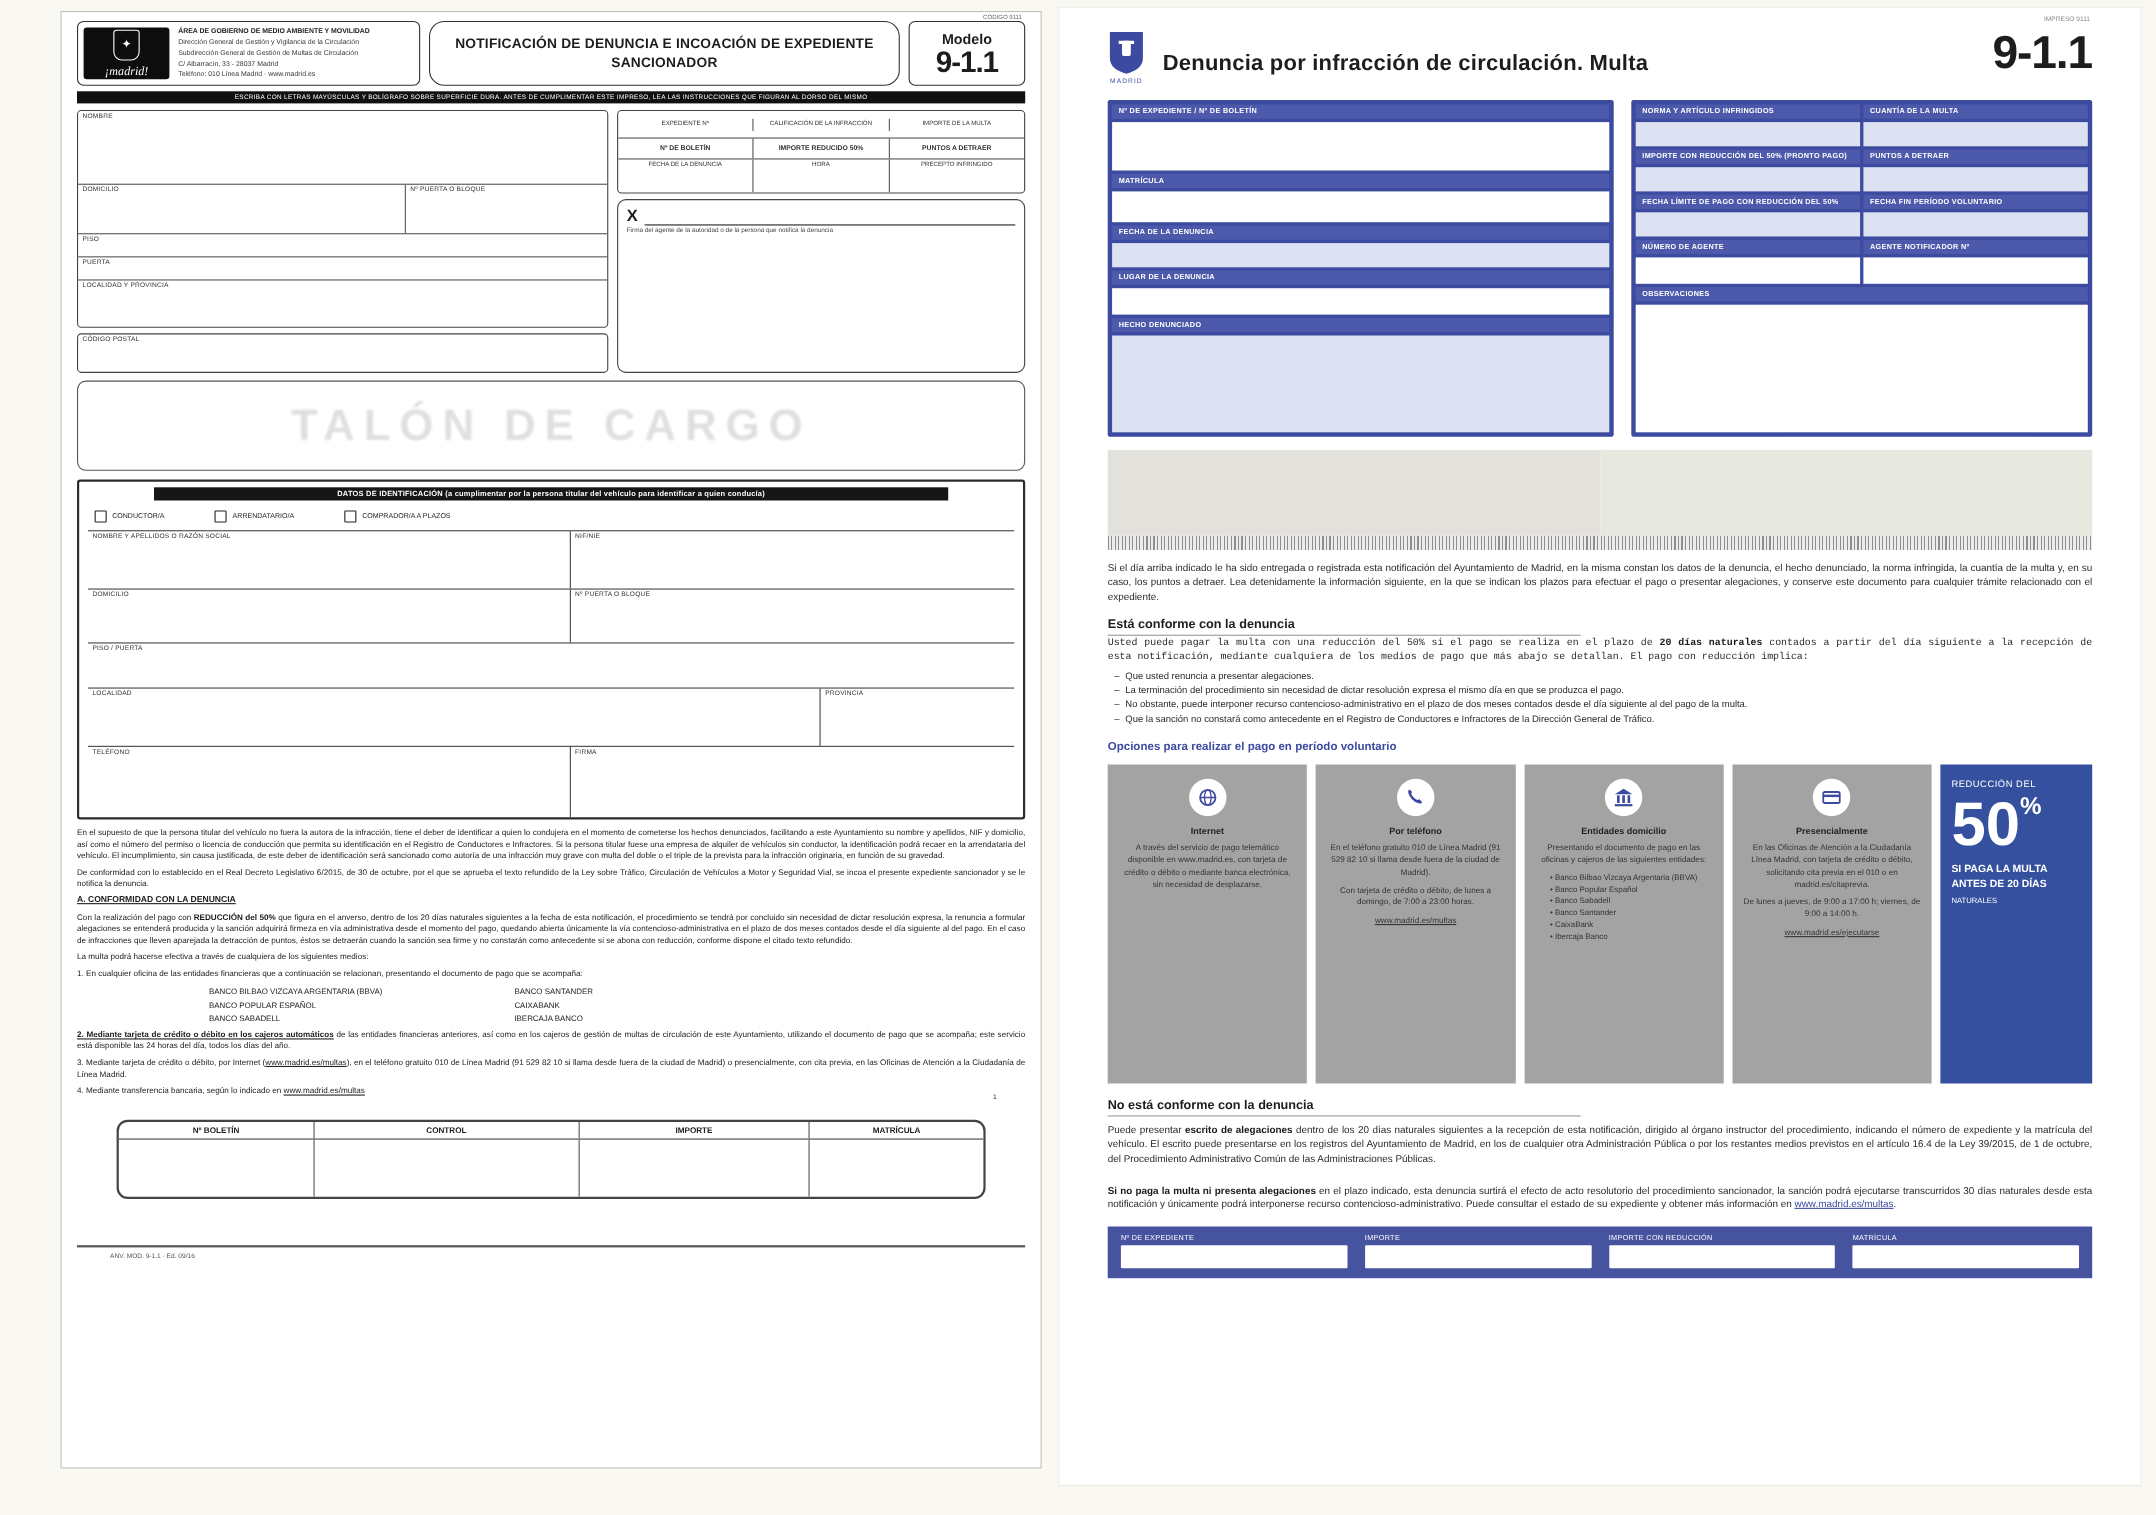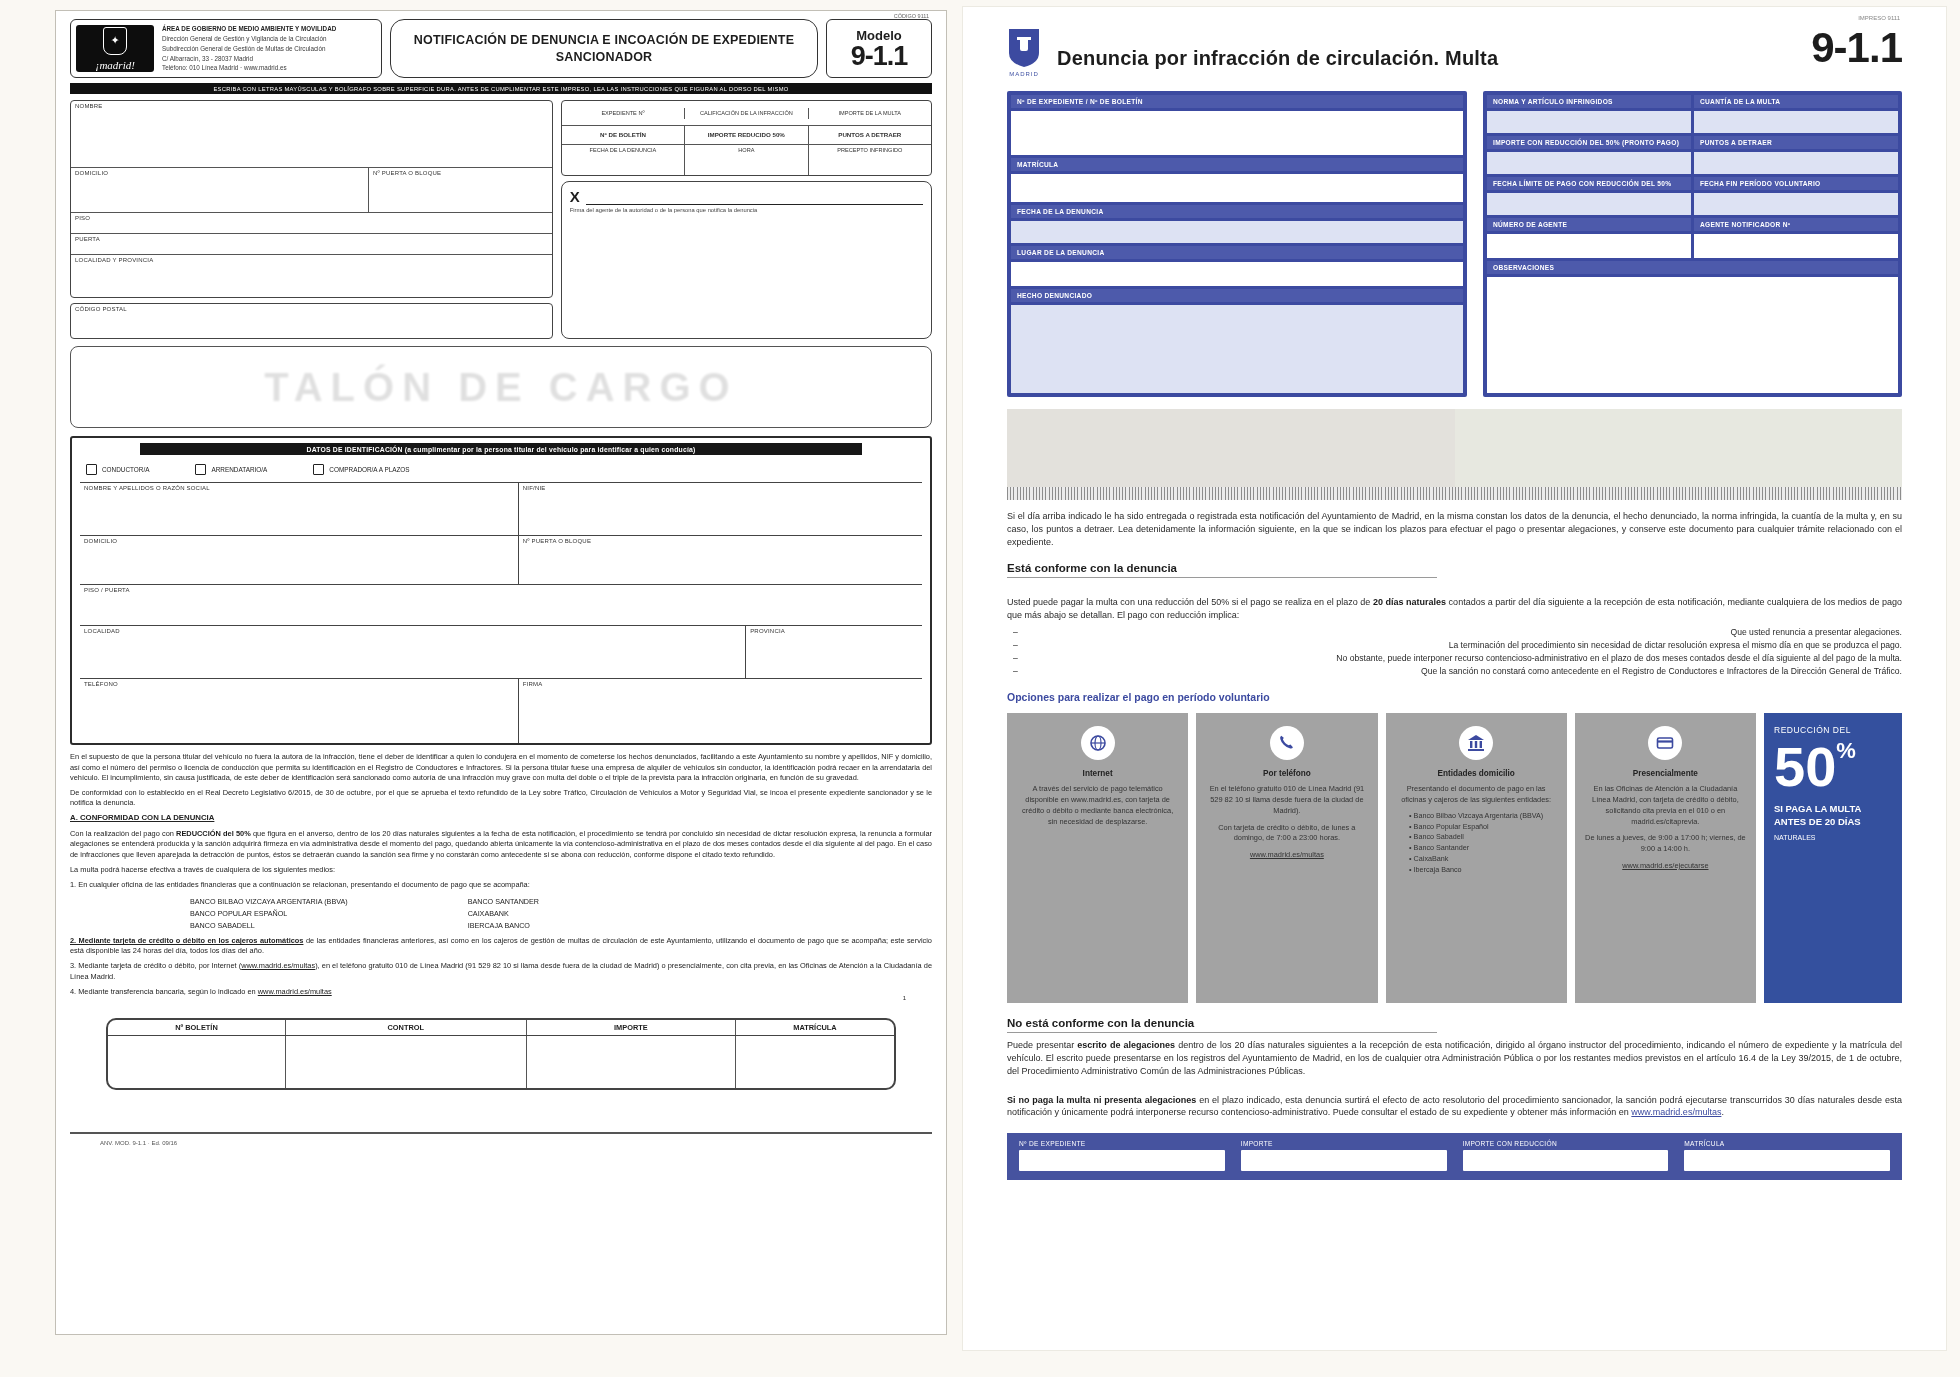--- a/index.html
+++ b/index.html
@@ -111,21 +111,21 @@
   .grayband{margin-top:12px;}
   .gb-top{display:flex;height:78px;}
   .gb1{flex:1;background:#e3e1dc;}
   .gb2{flex:1;background:#e7e8e0;}
   .barcode{height:13px;background:repeating-linear-gradient(90deg,#8d8d8d 0 1px,#ececec 1px 3.2px);}
 
   .rp-p{font-size:9px;line-height:1.42;text-align:justify;color:#2a2a2a;margin:10px 0 0 0;}
   .bhead{font-size:11.5px;font-weight:bold;margin-top:14px;}
   .subline{width:430px;border-bottom:1px solid #9a9a9a;margin-top:3px;}
   .bullets{margin:4px 0 0 6px;padding:0;list-style:none;font-size:8.6px;line-height:1.5;color:#2a2a2a;}
-  .bullets li{padding-left:10px;position:relative;text-align:right;}
+  .bullets li{padding-left:10px;position:relative;}
   .bullets li::before{content:"–";position:absolute;left:0;}
   .h-opciones{color:#3c4aa0;font-size:10.5px;font-weight:bold;margin-top:14px;}
 
   .cardrow{display:flex;gap:8px;margin-top:10px;height:290px;}
   .card{flex:1;background:#a3a3a3;padding:13px 10px;display:flex;flex-direction:column;align-items:center;text-align:center;box-sizing:border-box;}
   .cicon{width:34px;height:34px;border-radius:50%;background:#fff;display:flex;align-items:center;justify-content:center;color:#3c4aa0;flex:0 0 auto;}
   .cicon svg{display:block;}
   .ctitle{font-size:8.2px;font-weight:bold;margin-top:9px;color:#222;}
   .ctext{font-size:7.4px;line-height:1.45;color:#333;margin-top:6px;}
   .clink{font-size:7.4px;text-decoration:underline;color:#333;margin-top:6px;}
@@ -413,21 +413,21 @@
         <div class="gb1"></div>
         <div class="gb2"></div>
       </div>
     <div class="barcode"></div>
   </div>
 
   <p class="rp-p">Si el día arriba indicado le ha sido entregada o registrada esta notificación del Ayuntamiento de Madrid, en la misma constan los datos de la denuncia, el hecho denunciado, la norma infringida, la cuantía de la multa y, en su caso, los puntos a detraer. Lea detenidamente la información siguiente, en la que se indican los plazos para efectuar el pago o presentar alegaciones, y conserve este documento para cualquier trámite relacionado con el expediente.</p>
 
   <div class="bhead">Está conforme con la denuncia</div>
   <div class="subline"></div>
-  <p class="rp-p" style="margin-top:18px;"><span>Usted puede pagar la multa con una reducción del 50% si el pago se realiza en el plazo de </span><b class="ink">20 días naturales</b><span> contados a partir del día siguiente a la recepción de esta notificación, mediante cualquiera de los medios de pago que más abajo se detallan. El pago con reducción implica:</span></p>
+  <p class="rp-p" style="margin-top:0;font-family:Liberation Mono, monospace;"><span>Usted puede pagar la multa con una reducción del 50% si el pago se realiza en el plazo de </span><b class="ink">20 días naturales</b><span> contados a partir del día siguiente a la recepción de esta notificación, mediante cualquiera de los medios de pago que más abajo se detallan. El pago con reducción implica:</span></p>
   <ul class="bullets">
     <li>Que usted renuncia a presentar alegaciones.</li>
     <li>La terminación del procedimiento sin necesidad de dictar resolución expresa el mismo día en que se produzca el pago.</li>
     <li>No obstante, puede interponer recurso contencioso-administrativo en el plazo de dos meses contados desde el día siguiente al del pago de la multa.</li>
     <li>Que la sanción no constará como antecedente en el Registro de Conductores e Infractores de la Dirección General de Tráfico.</li>
   </ul>
 
   <div class="h-opciones">Opciones para realizar el pago en período voluntario</div>
 
   <div class="cardrow">

